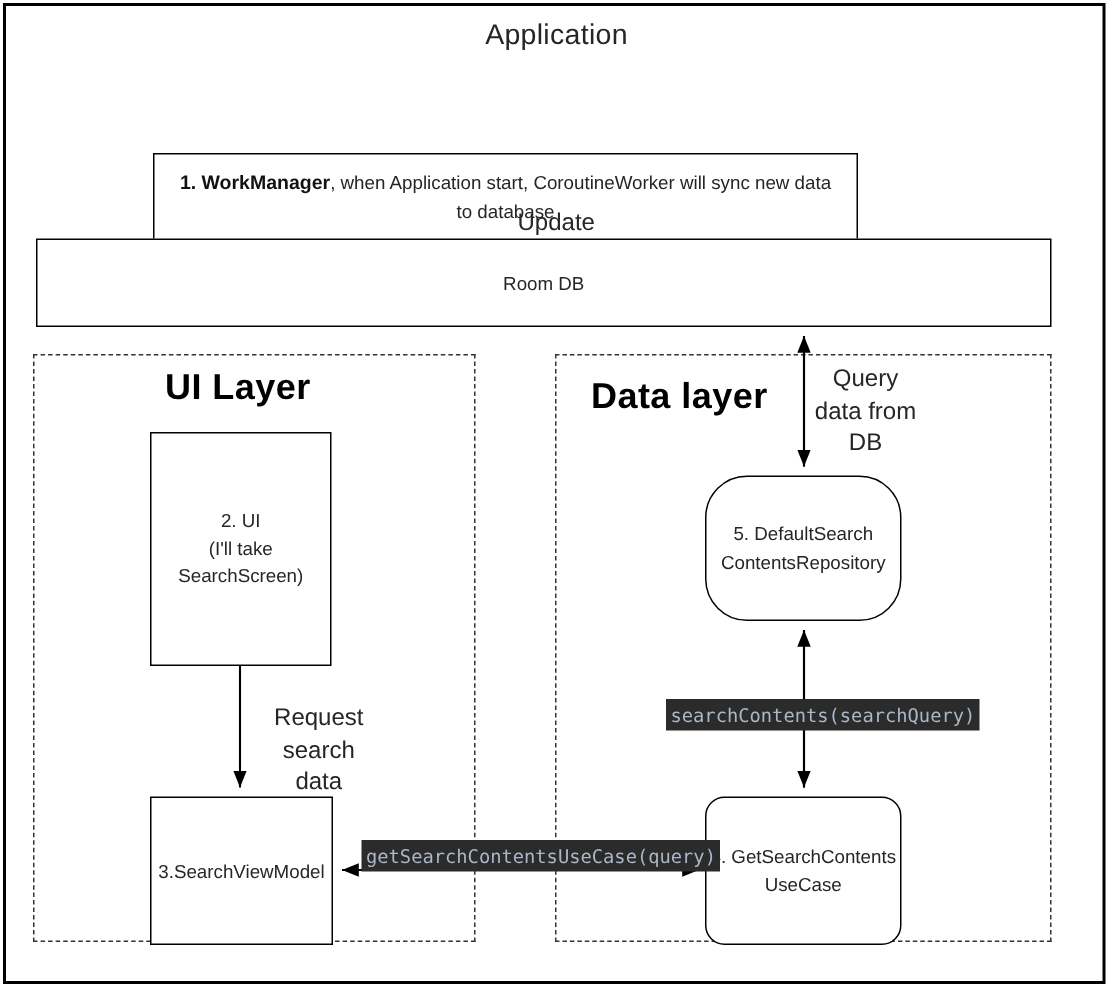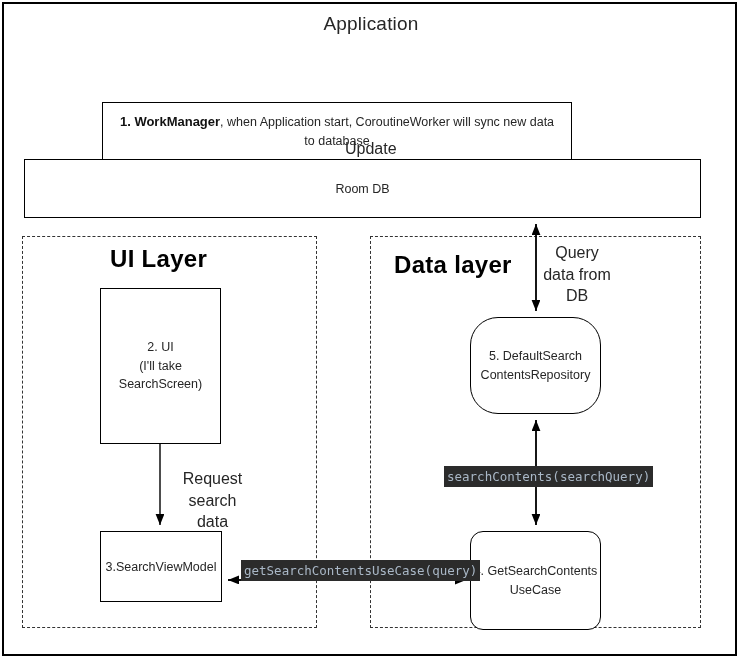--- a/index.html
+++ b/index.html
@@ -118,21 +118,21 @@
     font-size: 12.5px;
     line-height: 1.5;
     color: #262626;
     border-radius: 28px;
   }
 
   .viewmodel-box {
     left: 100px;
     top: 531px;
     width: 122px;
-    height: 71px;
+    height: 99px;
     font-size: 12.5px;
     color: #262626;
   }
 
   .usecase-box {
     left: 470px;
     top: 531px;
     width: 131px;
     height: 99px;
     font-size: 12.5px;

